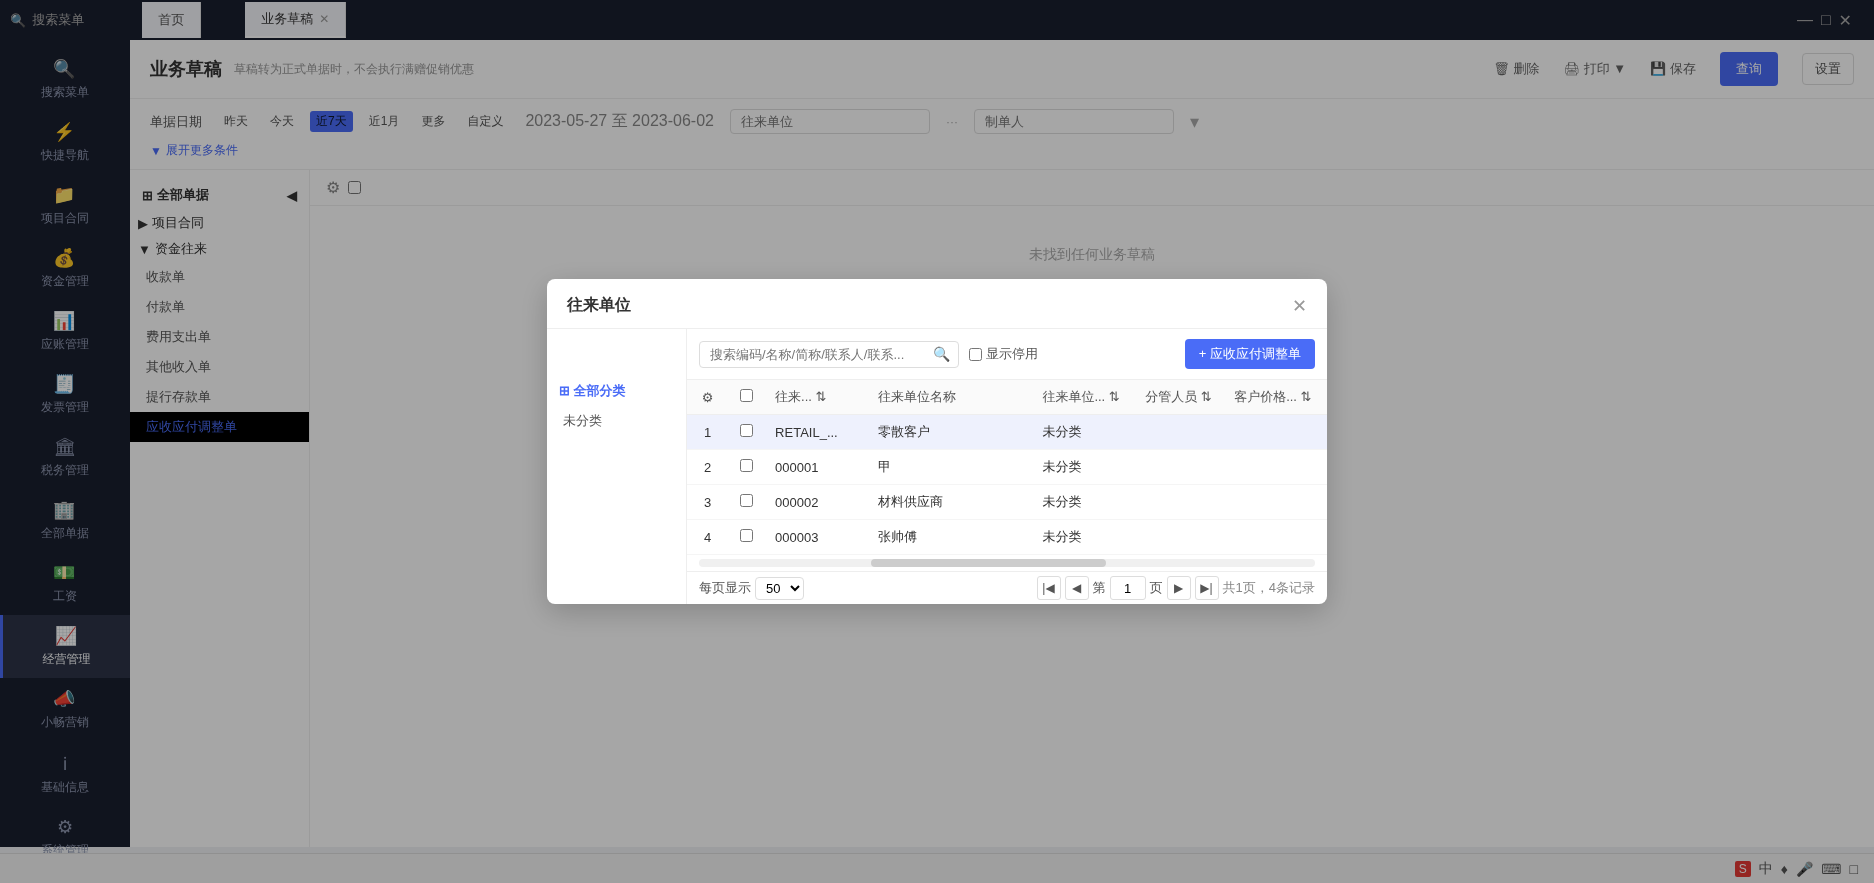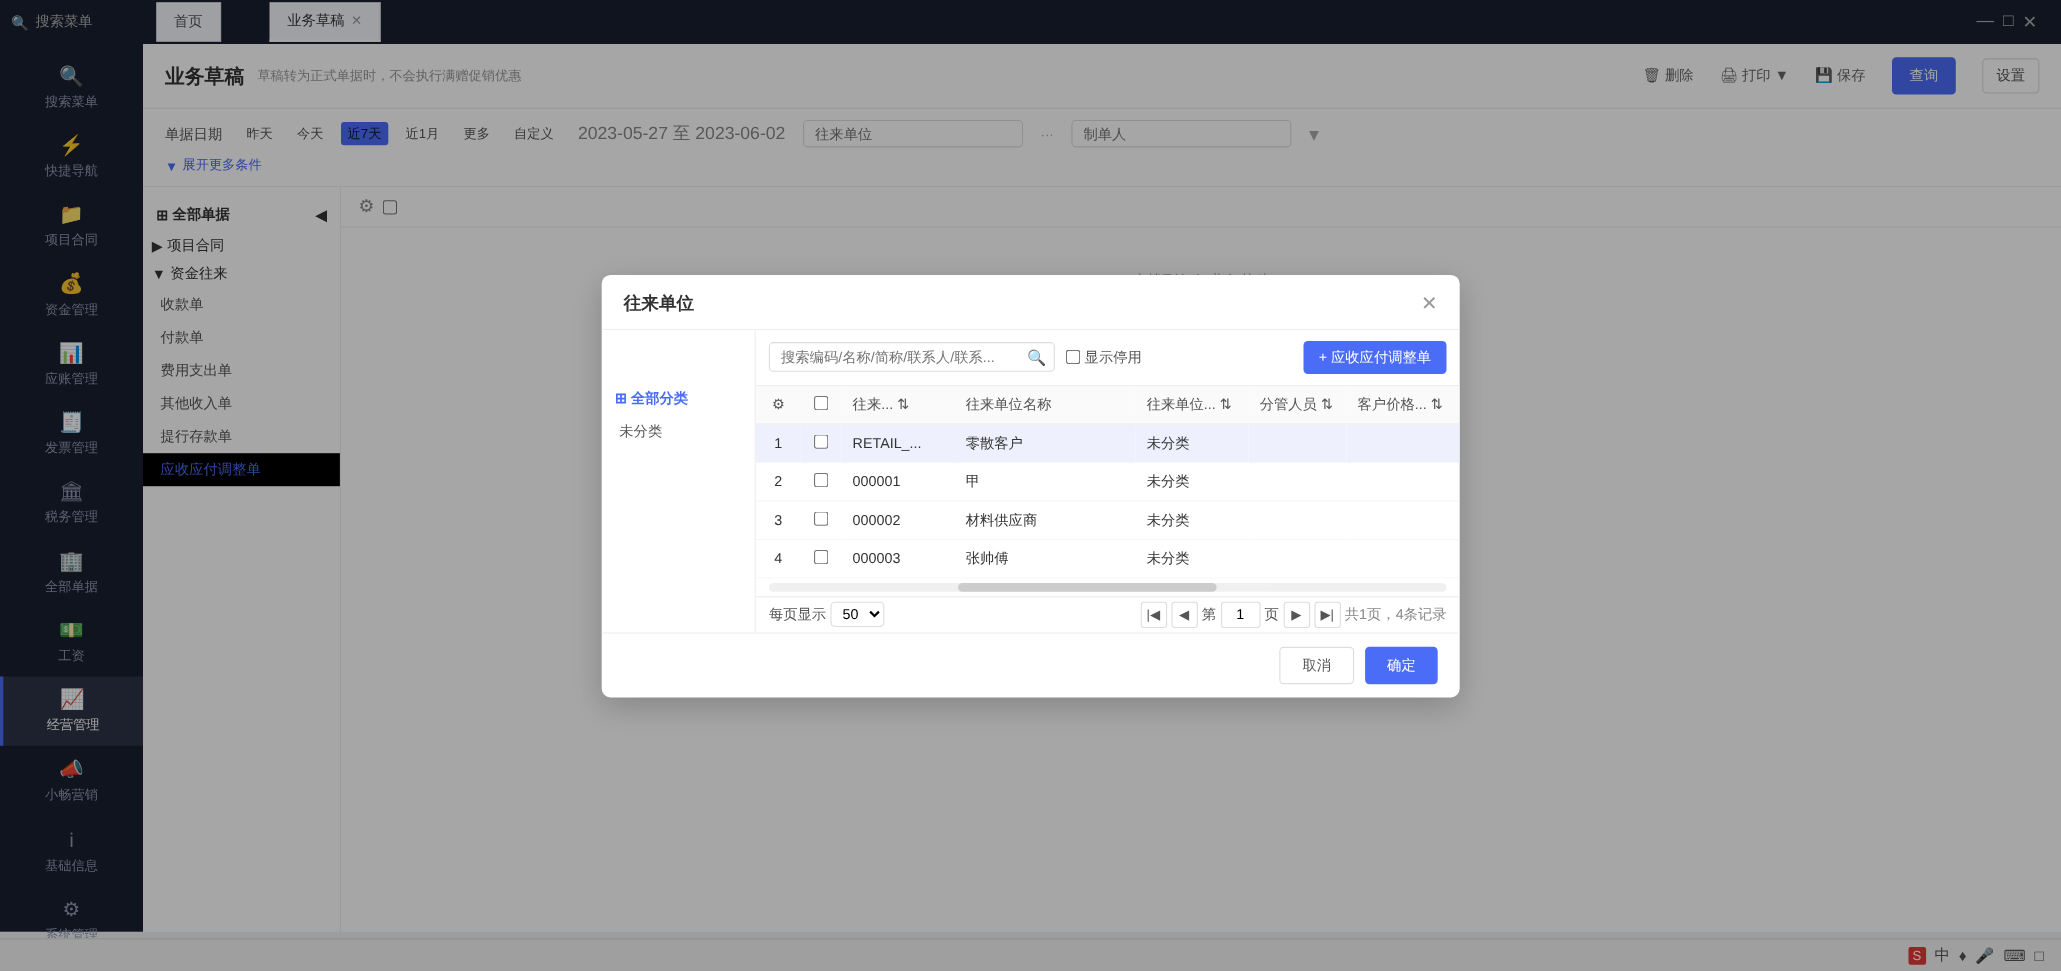--- a/index.html
+++ b/index.html
@@ -811,28 +811,20 @@
             <input class="pag-input" value="1" style="">
             <span class="pag-label">页</span>
             <button class="pag-btn">▶</button>
             <button class="pag-btn">▶|</button>
             <span class="pag-total">共1页，4条记录</span>
           </div>
         </div>
       </div>
     </div>
 
-    <div class="dialog-footer">
-      <button class="btn-cancel">
-        <span>取消</span>
-      </button>
-      <button class="btn-confirm">
-        <span>确定</span>
-      </button>
-    </div>
   </div>
 </div>
 
 <div class="bottom-bar">
   <span class="system-icon" style="background:#e53935;color:#fff;padding:1px 4px;border-radius:2px;font-size:12px;">S</span>
   <span class="system-icon">中</span>
   <span class="system-icon">♦</span>
   <span class="system-icon">🎤</span>
   <span class="system-icon">⌨</span>
   <span class="system-icon">□</span>

